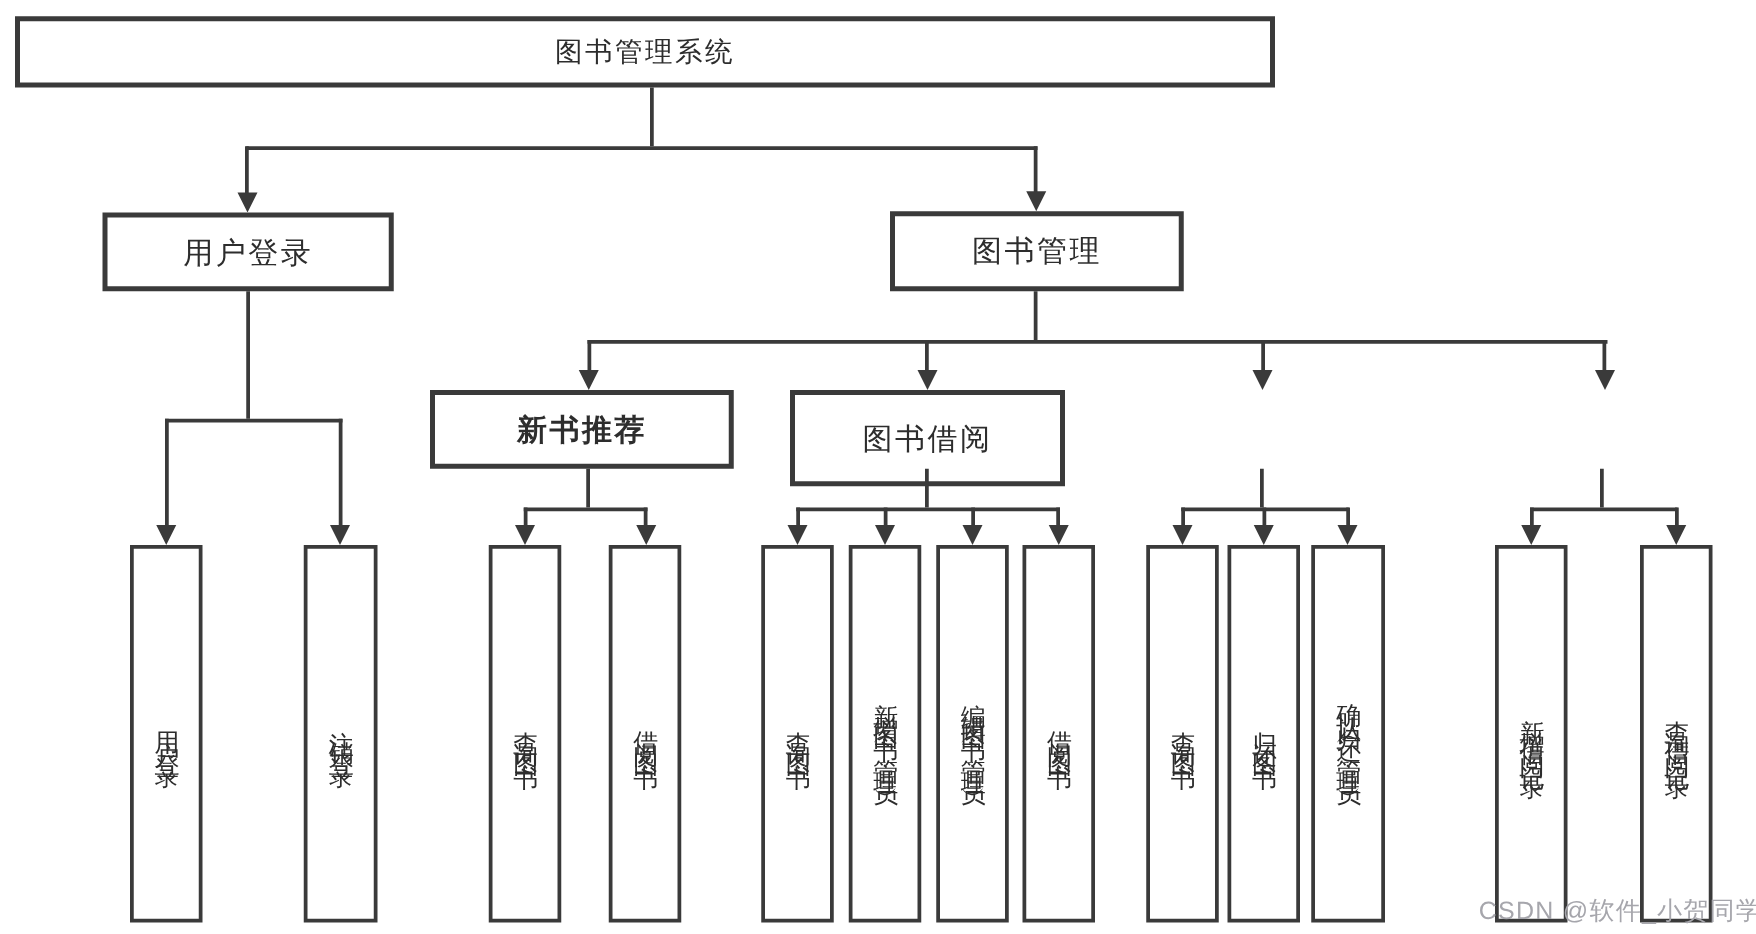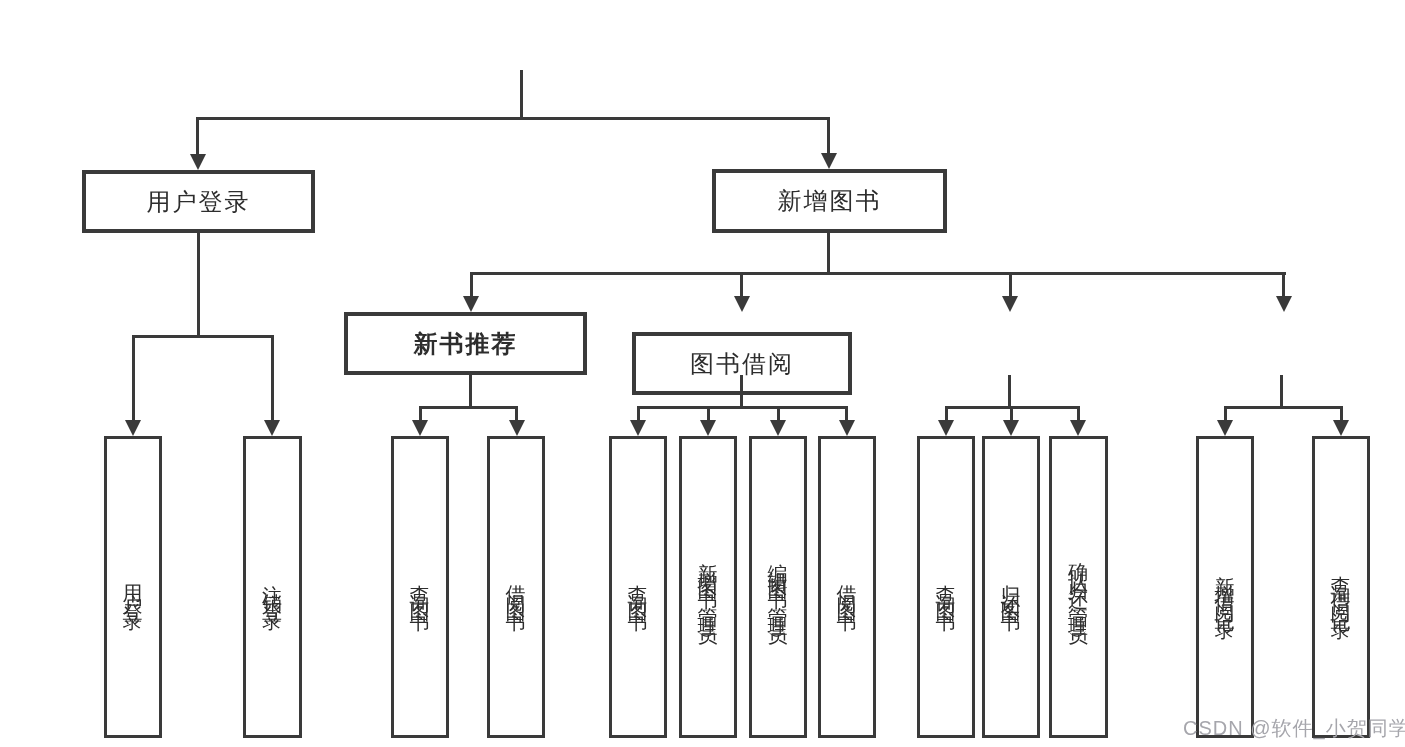--- a/index.html
+++ b/index.html
@@ -61,31 +61,32 @@
     letter-spacing: 1px;
     white-space: nowrap;
     z-index: 10;
   }
 </style>
 </head>
 <body>
 
 <div id="stage">
 
+  <div class="node lv0" style="left:12px; top:13px; width:1008px; height:57px;">图书管理系统</div>
 
   <div class="cline" style="left:520px; top:70px; width:3px; height:47px;"></div>
   <div class="cline" style="left:197px; top:117px; width:633px; height:3px;"></div>
 
   <div class="cline" style="left:196px; top:117px; width:3px; height:38px;"></div>
   <div class="ahead" style="left:190px; top:154px;"></div>
   <div class="cline" style="left:827px; top:117px; width:3px; height:37px;"></div>
   <div class="ahead" style="left:821px; top:153px;"></div>
 
   <div class="node lv1" style="left:82px; top:170px; width:233px; height:63px;">用户登录</div>
-  <div class="node lv1" style="left:712px; top:169px; width:235px; height:64px;">新增图书</div>
+  <div class="node lv1" style="left:712px; top:169px; width:235px; height:64px;">图书管理</div>
 
   <div class="cline" style="left:197px; top:233px; width:3px; height:102px;"></div>
   <div class="cline" style="left:132px; top:335px; width:142px; height:3px;"></div>
   <div class="cline" style="left:132px; top:335px; width:3px; height:86px;"></div>
   <div class="ahead" style="left:125px; top:420px;"></div>
   <div class="cline" style="left:271px; top:335px; width:3px; height:86px;"></div>
   <div class="ahead" style="left:264px; top:420px;"></div>
 
   <div class="cline" style="left:827px; top:233px; width:3px; height:39px;"></div>
   <div class="cline" style="left:470px; top:272px; width:816px; height:3px;"></div>
@@ -93,21 +94,21 @@
   <div class="cline" style="left:470px; top:272px; width:3px; height:26px;"></div>
   <div class="ahead" style="left:463px; top:296px;"></div>
   <div class="cline" style="left:740px; top:272px; width:3px; height:26px;"></div>
   <div class="ahead" style="left:734px; top:296px;"></div>
   <div class="cline" style="left:1009px; top:272px; width:3px; height:26px;"></div>
   <div class="ahead" style="left:1002px; top:296px;"></div>
   <div class="cline" style="left:1282px; top:272px; width:3px; height:26px;"></div>
   <div class="ahead" style="left:1276px; top:296px;"></div>
 
   <div class="node lv2" style="left:344px; top:312px; width:243px; height:63px;font-weight:bold;">新书推荐</div>
-  <div class="node lv2" style="left:632px; top:332px; width:220px; height:63px;">图书借阅</div>
+  <div class="node lv2" style="left:632px; top:312px; width:220px; height:77px;">图书借阅</div>
 
   <div class="cline" style="left:469px; top:375px; width:3px; height:31px;"></div>
   <div class="cline" style="left:740px; top:375px; width:3px; height:31px;"></div>
   <div class="cline" style="left:1008px; top:375px; width:3px; height:31px;"></div>
   <div class="cline" style="left:1280px; top:375px; width:3px; height:31px;"></div>
 
   <div class="cline" style="left:419px; top:406px; width:99px; height:3px;"></div>
   <div class="cline" style="left:637px; top:406px; width:211px; height:3px;"></div>
   <div class="cline" style="left:945px; top:406px; width:134px; height:3px;"></div>
   <div class="cline" style="left:1224px; top:406px; width:118px; height:3px;"></div>

